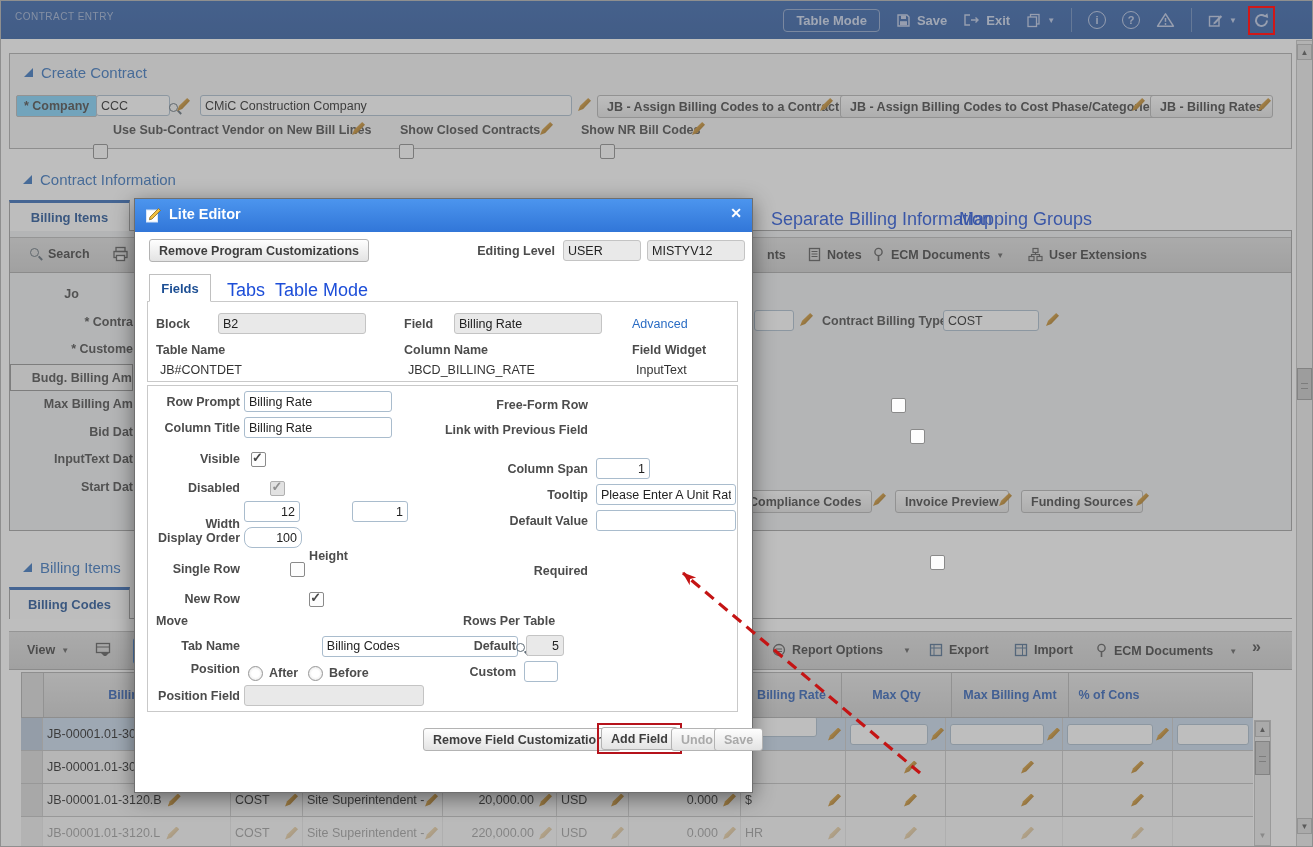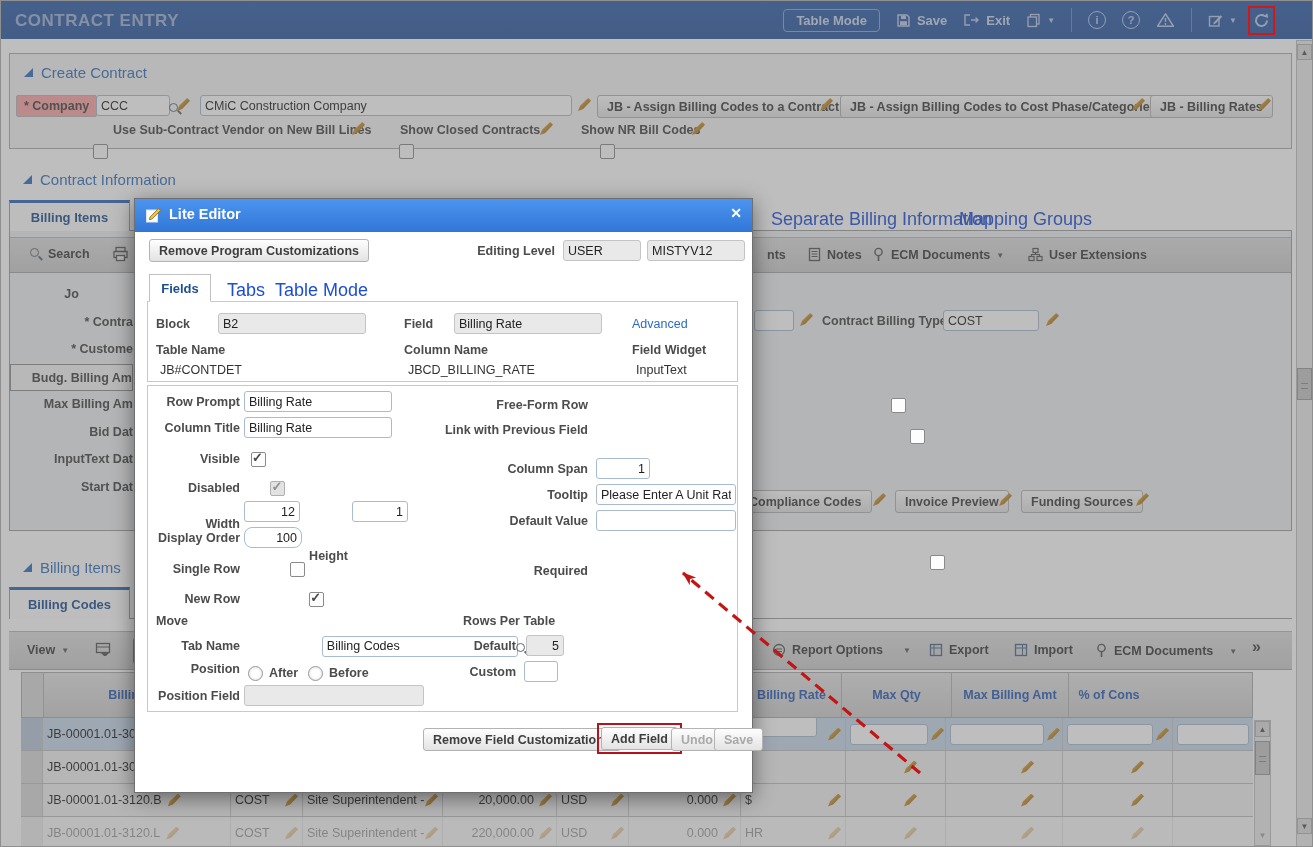--- a/index.html
+++ b/index.html
@@ -1,20 +1,20 @@
 <!DOCTYPE html>
 <html><head>
 <meta charset="utf-8">
 <style>
   html,body{margin:0;padding:0;background:#fff;font-family:"Liberation Sans",sans-serif;}
   .page{position:relative;width:1313px;height:847px;background:#fff;border:1px solid #8f8f8f;box-sizing:border-box;overflow:hidden;}
   .abs{position:absolute;}
   
   .hdr{position:absolute;left:0;top:0;width:100%;height:38px;background:linear-gradient(#305fa9,#2a589f);}
-  .hdr-title{position:absolute;left:14px;top:10px;font-size:17px;letter-spacing:.5px;color:#9db0d2;font-weight:bold;}
+  .hdr-title{position:absolute;left:14px;top:10px;font-size:10px;letter-spacing:.5px;color:#9db0d2;}
   .hdr-right{position:absolute;right:42px;top:0;height:38px;display:flex;align-items:center;gap:16px;}
   .hdr-btn{border:1px solid #8aa3cc;border-radius:4px;color:#ccd7ee;font-size:13px;font-weight:bold;padding:3px 12px;}
   .hdr-item{display:flex;align-items:center;gap:6px;color:#ccd7ee;font-size:13px;font-weight:bold;}
   .hdr-sep{width:1px;height:24px;background:rgba(255,255,255,.28);}
   .caret{font-size:8px;color:#b9c8e8;}
   .circ{display:inline-flex;align-items:center;justify-content:center;width:16px;height:16px;border:1.5px solid #b9c8e8;border-radius:50%;color:#b9c8e8;font-size:11px;font-weight:bold;}
   .rel{position:relative;}
   .ann-red-box{position:absolute;inset:-6px -5px;border:2px solid #d01818;z-index:70;}
   
   .sec-title{display:flex;align-items:center;gap:8px;color:#3371bd;font-size:15px;}
@@ -136,21 +136,21 @@
       </div>
     </div>
   </div>
 
   <div class="abs" style="left:8px;top:52px;width:1283px;height:96px;border:1px solid #adadad;background:#f4f4f4;box-sizing:border-box;">
     <div class="sec-title abs" style="left:14px;top:10px;">
       <span class="tri"></span>
       <span>Create Contract</span>
     </div>
     
-    <div class="abs lbl" style="left:6px;top:41px;border:1px solid #b5b5b5;background:#fca5a5;padding:3px 7px;border-radius:2px;">* Company</div>
+    <div class="abs lbl" style="left:6px;top:41px;border:1px solid #b5b5b5;background:#7dd3fc;padding:3px 7px;border-radius:2px;">* Company</div>
     <div class="abs rel" style="left:86px;top:41px;">
       <input class="inp" style="width: 74px; padding-right: 18px;" value="CCC">
       <span class="mag abs" style="right:5px;top:5px;"></span>
     </div>
     <span class="pencil abs" style="left:167px;top:44px;"></span>
     <input class="inp abs" style="left: 190px; top: 41px; width: 372px;" value="CMiC Construction Company">
     <span class="pencil abs" style="left:568px;top:44px;"></span>
     <div class="btn abs" style="left:587px;top:41px;">JB - Assign Billing Codes to a Contract</div>
     <span class="pencil abs" style="left:810px;top:44px;"></span>
     <div class="btn abs" style="left:830px;top:41px;">JB - Assign Billing Codes to Cost Phase/Categories</div>

